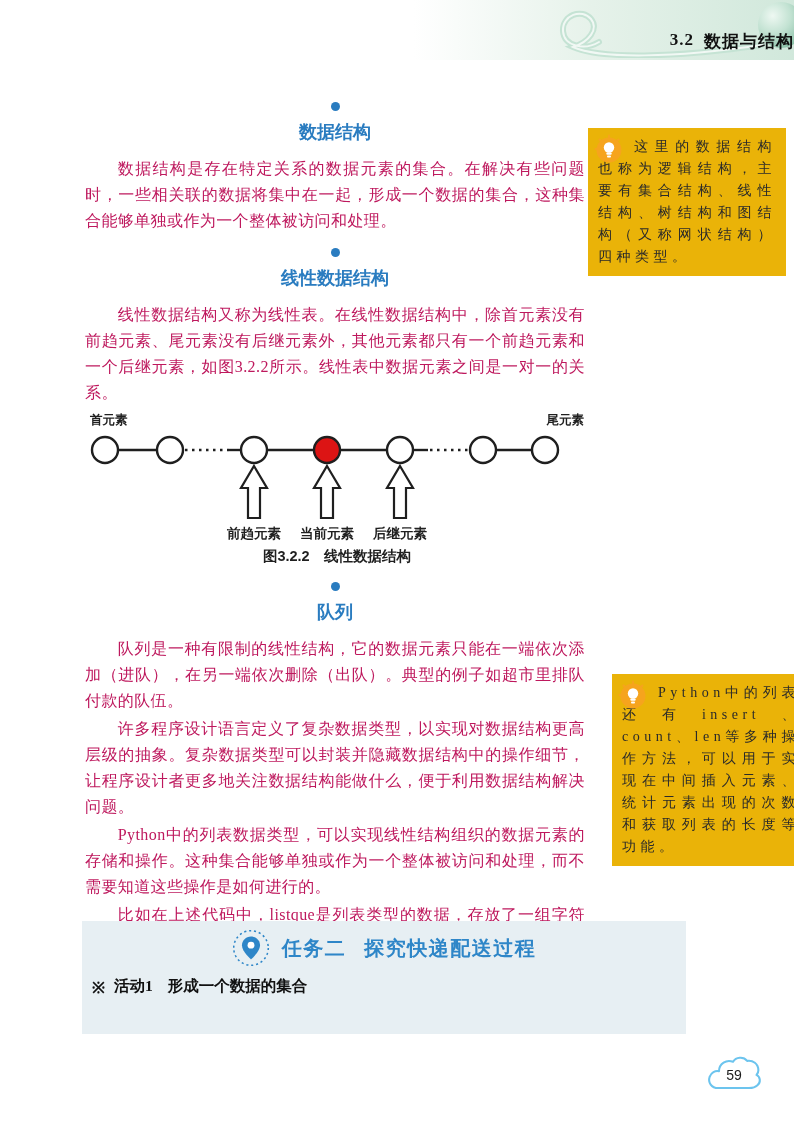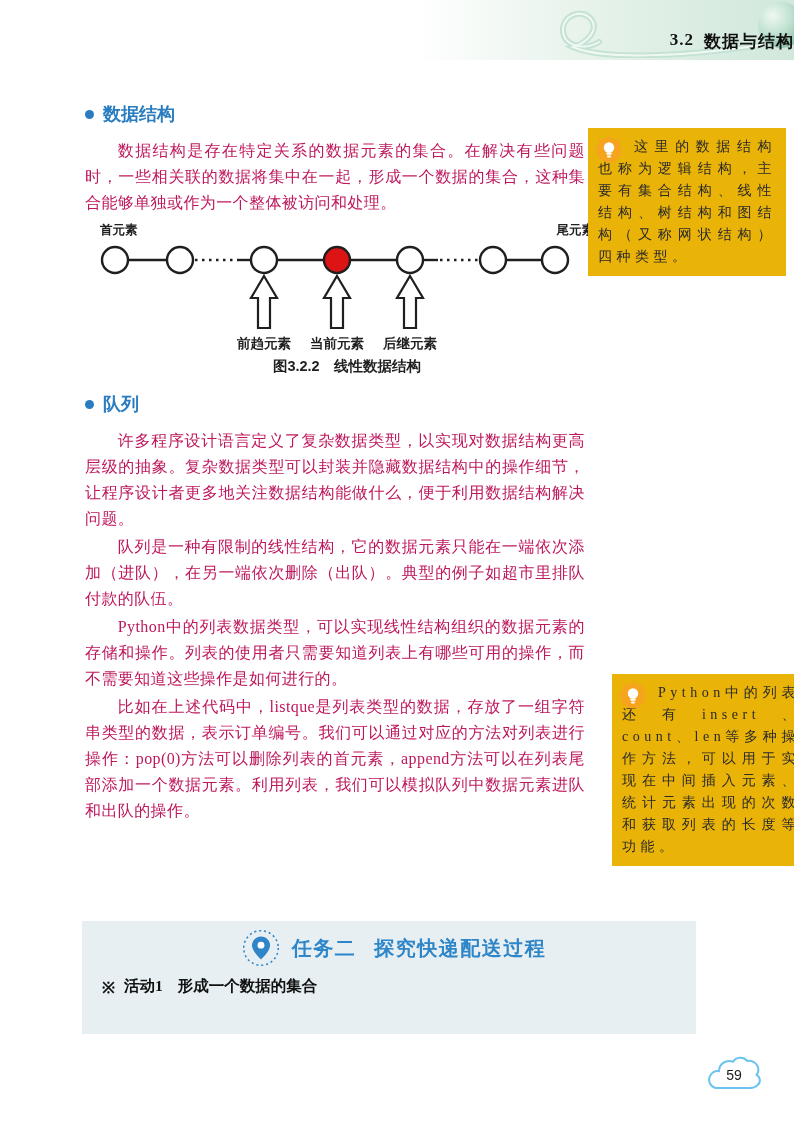--- a/index.html
+++ b/index.html
@@ -22,50 +22,49 @@
     position:absolute; right:16px; top:30px; display:flex; gap:10px;
     font-weight:bold; font-size:17px; color:#111; letter-spacing:1px;
     font-family:"Liberation Serif","DejaVu Serif",serif;
   }
 
   
   .content { position:absolute; left:85px; top:96px; width:500px; }
   .section-heading {
     display:flex; align-items:center; gap:9px;
     color:#2a7cc0; font-family:"Liberation Sans","DejaVu Sans",sans-serif;
-    font-weight:bold; font-size:18px; margin:14px 0 12px 0;
+    font-weight:bold; font-size:18px; margin:14px 0 12px 0;flex-direction:column;
   }
   .section-heading.first { margin-top:6px; }
   .dot { width:9px; height:9px; border-radius:50%; background:#2a7cc0; flex:0 0 auto; }
   .body-p {
     margin:0 0 2px 0; font-size:16px; line-height:26px; letter-spacing:0.4px;
     text-align:justify; text-indent:2.05em; color:#be185d;
   }
 
   
-  .figure-wrap { margin:6px 0 6px 12px; }
+  .figure-wrap { margin:6px 0 6px 2px; }
   .fig-label { font-family:"Liberation Sans","DejaVu Sans",sans-serif; font-weight:bold; }
 
   
   .margin-note {
     position:absolute; left:588px; width:198px; background:#eab308;
     padding:8px 10px 8px 10px; box-sizing:border-box;
     font-size:14px; line-height:22px; letter-spacing:4.5px;
     text-align:justify; color:#2a2a2a;
   }
   .margin-note .note-text { display:block; text-indent:36px; }
   .note-icon { position:absolute; left:5px; top:6px; }
   .note1 { top:128px; }
   .note2 { top:674px;margin-left:24px; }
 
   
   .task-block {
     position:absolute; left:82px; top:921px; width:604px; height:113px;
     background:#e7eff3;
-    padding-left:10px;
   }
   .task-banner { display:flex; justify-content:center; align-items:center; gap:12px; padding-top:8px; }
   .task-title {
     display:flex; gap:18px; color:#2e86c8; font-weight:bold; font-size:20px;
     font-family:"Liberation Sans","DejaVu Sans",sans-serif; letter-spacing:1.5px;
   }
   .activity-row {
     display:flex; gap:9px; margin:9px 0 0 10px;
     font-weight:bold; font-size:15.5px; color:#111;
     font-family:"Liberation Serif","DejaVu Serif",serif;
@@ -97,20 +96,25 @@
   </div>
 
   <div class="content">
 
     <div class="section-heading first">
       <span class="dot"></span>
       <span>数据结构</span>
     </div>
     <p class="body-p">数据结构是存在特定关系的数据元素的集合。在解决有些问题时，一些相关联的数据将集中在一起，形成一个数据的集合，这种集合能够单独或作为一个整体被访问和处理。</p>
 
+    <div class="section-heading">
+      <span class="dot"></span>
+      <span>线性数据结构</span>
+    </div>
+    <p class="body-p">线性数据结构又称为线性表。在线性数据结构中，除首元素没有前趋元素、尾元素没有后继元素外，其他元素都只有一个前趋元素和一个后继元素，如图3.2.2所示。线性表中数据元素之间是一对一的关系。</p>
 
     <div class="figure-wrap">
       <svg width="500" height="152" viewBox="0 0 500 152">
 
         <text class="fig-label" x="3" y="12" font-size="12.5" fill="#1f1f1f">首元素</text>
         <text class="fig-label" x="497" y="12" font-size="12.5" fill="#1f1f1f" text-anchor="end">尾元素</text>
 
         <g stroke="#1f1f1f" stroke-width="2.4">
           <line x1="31" y1="38" x2="70" y2="38"></line>
           <line x1="98" y1="38" x2="142" y2="38" stroke-dasharray="2.5 4.5"></line>
@@ -141,23 +145,23 @@
         <text class="fig-label" x="313" y="126" font-size="13.5" fill="#1f1f1f" text-anchor="middle">后继元素</text>
 
         <text class="fig-label" x="250" y="149" font-size="14.5" fill="#1f1f1f" text-anchor="middle">图3.2.2　线性数据结构</text>
       </svg>
     </div>
 
     <div class="section-heading">
       <span class="dot"></span>
       <span>队列</span>
     </div>
+    <p class="body-p">队列是一种有限制的线性结构，它的数据元素只能在一端依次添加（进队），在另一端依次删除（出队）。典型的例子如超市里排队付款的队伍。</p>
     <p class="body-p">许多程序设计语言定义了复杂数据类型，以实现对数据结构更高层级的抽象。复杂数据类型可以封装并隐藏数据结构中的操作细节，让程序设计者更多地关注数据结构能做什么，便于利用数据结构解决问题。</p>
-    <p class="body-p">队列是一种有限制的线性结构，它的数据元素只能在一端依次添加（进队），在另一端依次删除（出队）。典型的例子如超市里排队付款的队伍。</p>
-    <p class="body-p">Python中的列表数据类型，可以实现线性结构组织的数据元素的存储和操作。列表的使用者只需要知道列表上有哪些可用的操作，而不需要知道这些操作是如何进行的。</p>
+    <p class="body-p">Python中的列表数据类型，可以实现线性结构组织的数据元素的存储和操作。这种集合能够单独或作为一个整体被访问和处理，而不需要知道这些操作是如何进行的。</p>
     <p class="body-p">比如在上述代码中，listque是列表类型的数据，存放了一组字符串类型的数据，表示订单编号。我们可以通过对应的方法对列表进行操作：pop(0)方法可以删除列表的首元素，append方法可以在列表尾部添加一个数据元素。利用列表，我们可以模拟队列中数据元素进队和出队的操作。</p>
   </div>
 
   <div class="margin-note note1">
     <svg class="note-icon" width="32" height="32" viewBox="0 0 32 32">
       <g stroke="#f6a41d" stroke-width="2" stroke-linecap="round">
         <line x1="16" y1="1.5" x2="16" y2="4.5"></line>
         <line x1="6.5" y1="5.5" x2="8.6" y2="7.6"></line>
         <line x1="25.5" y1="5.5" x2="23.4" y2="7.6"></line>
         <line x1="2.5" y1="15" x2="5.5" y2="15"></line>

